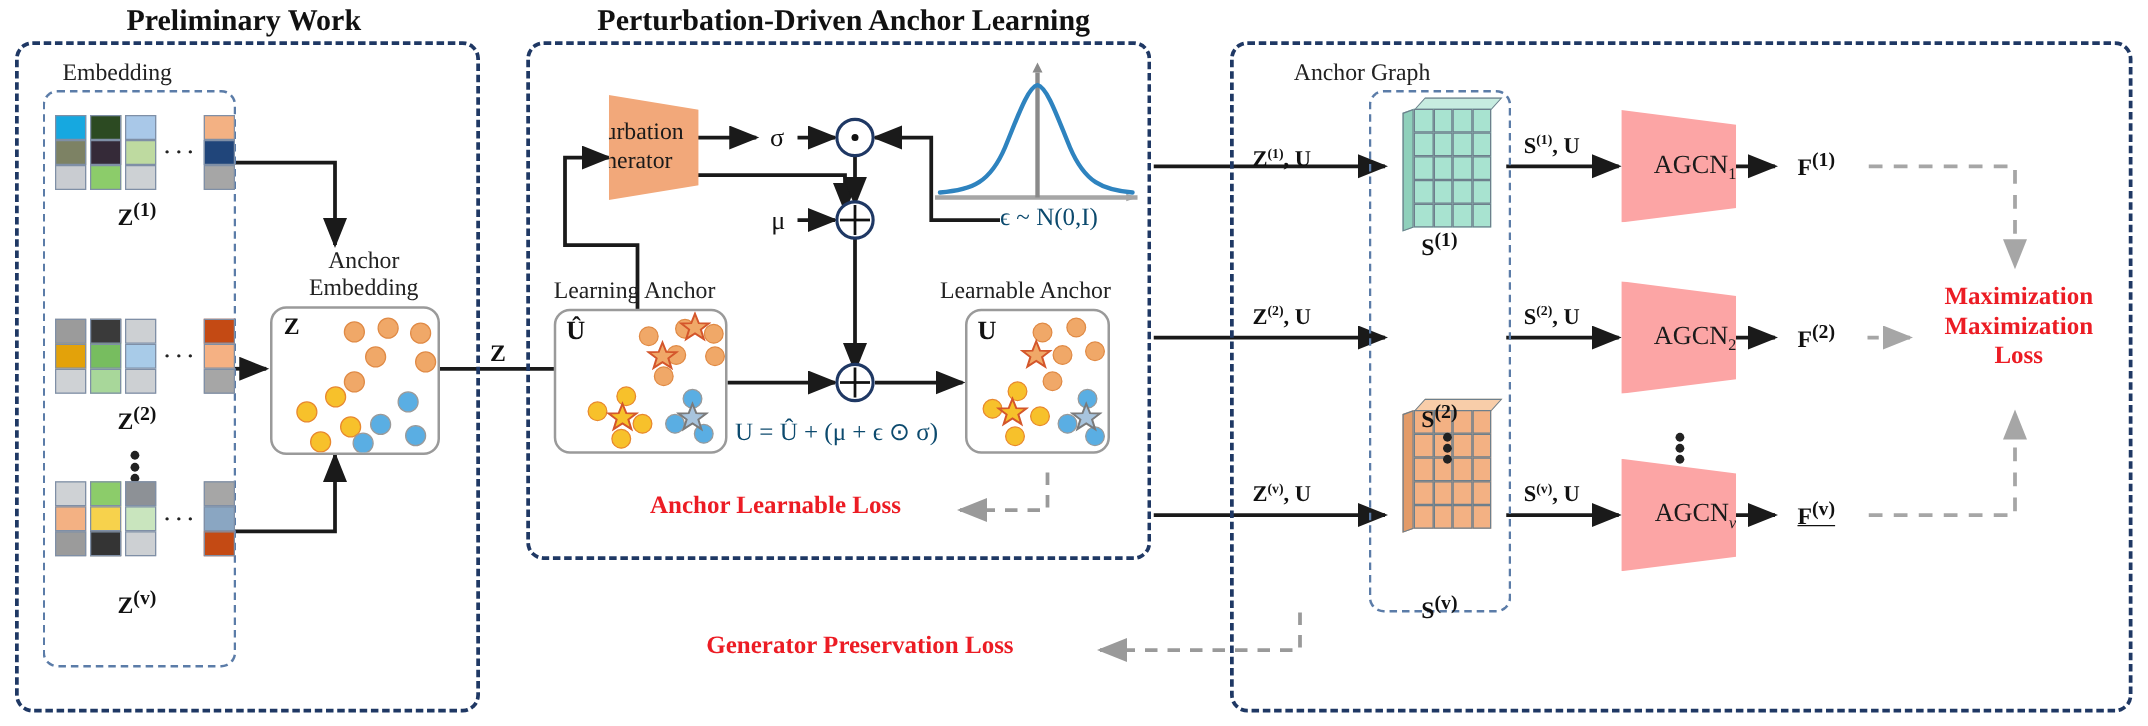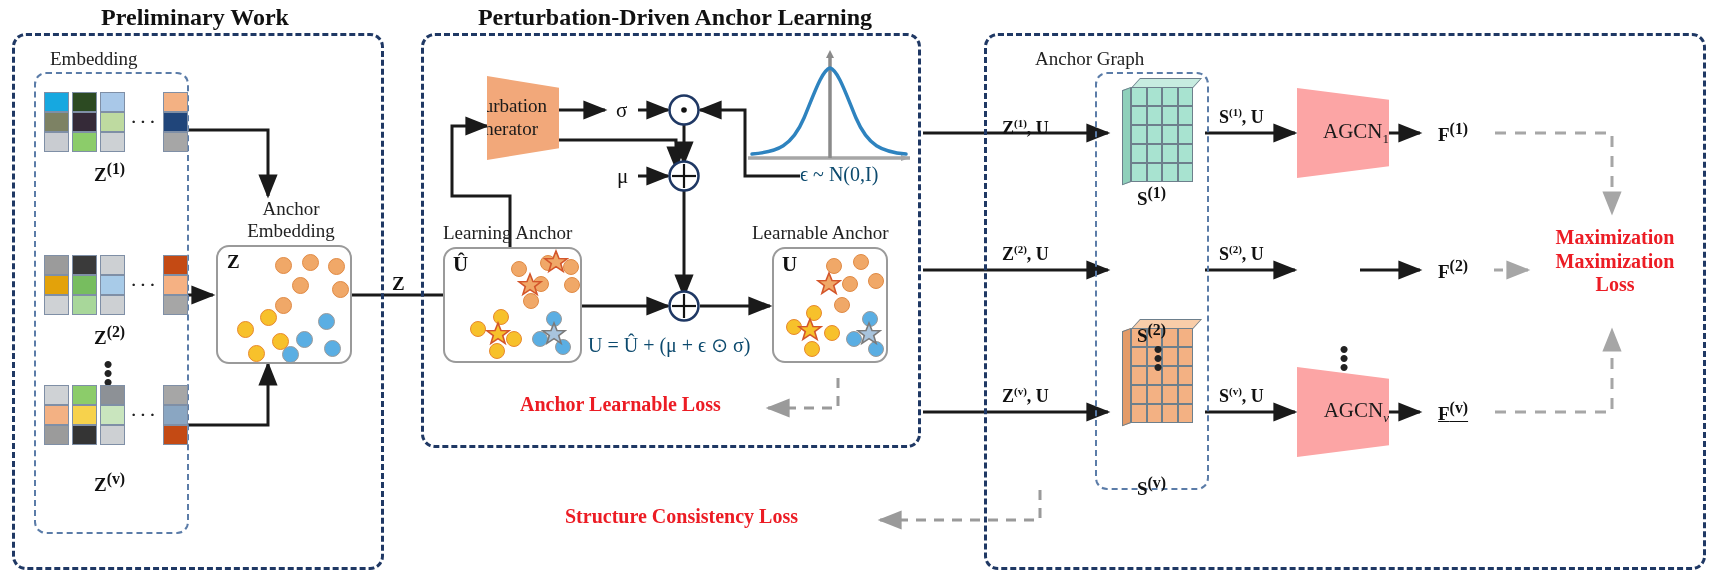--- a/index.html
+++ b/index.html
@@ -460,20 +460,25 @@
         <div></div>
     </div>
   </div>
   <div class="abs mat-label" style="left:1137px; top:321px;">
     <span>S</span><sup>(2)</sup>
   </div>
   <div class="abs edge-label" style="left:1219px; top:243px;">
     <span>S</span><sup>(2)</sup>,
     <span>U</span>
   </div>
+  <div class="abs trap-agcn" style="left:1297px; top:225px; width:92px; height:90px;">
+    <span style="white-space:nowrap;">
+      <span>AGCN</span><sub style="font-size:13px;">2</sub>
+    </span>
+  </div>
   <div class="abs mat-label" style="left:1438px; top:257px;">
     <span>F</span><sup>(2)</sup>
   </div>
 
   <div class="abs vdots" style="left:1146px; top:345px; width:24px;">•<br>•<br>•</div>
   <div class="abs vdots" style="left:1332px; top:345px; width:24px;">•<br>•<br>•</div>
 
   <div class="abs edge-label" style="left:1002px; top:385px;">
     <span>Z</span><sup>(v)</sup>,
     <span>U</span>
@@ -494,15 +499,15 @@
   <div class="abs mat-label" style="left:1438px; top:399px;text-decoration:underline;">
     <span>F</span><sup>(v)</sup>
   </div>
 
   <div class="abs loss-text" style="left:1530px; top:226px; width:170px;">
     <div>Maximization</div>
     <div>Maximization</div>
     <div>Loss</div>
   </div>
 
-  <div class="abs loss-text" style="left:565px; top:505px;">Structure Consistency  Loss</div>
+  <div class="abs loss-text" style="left:565px; top:505px;">Generator Preservation  Loss</div>
 
 </div>
 
 </body></html>

